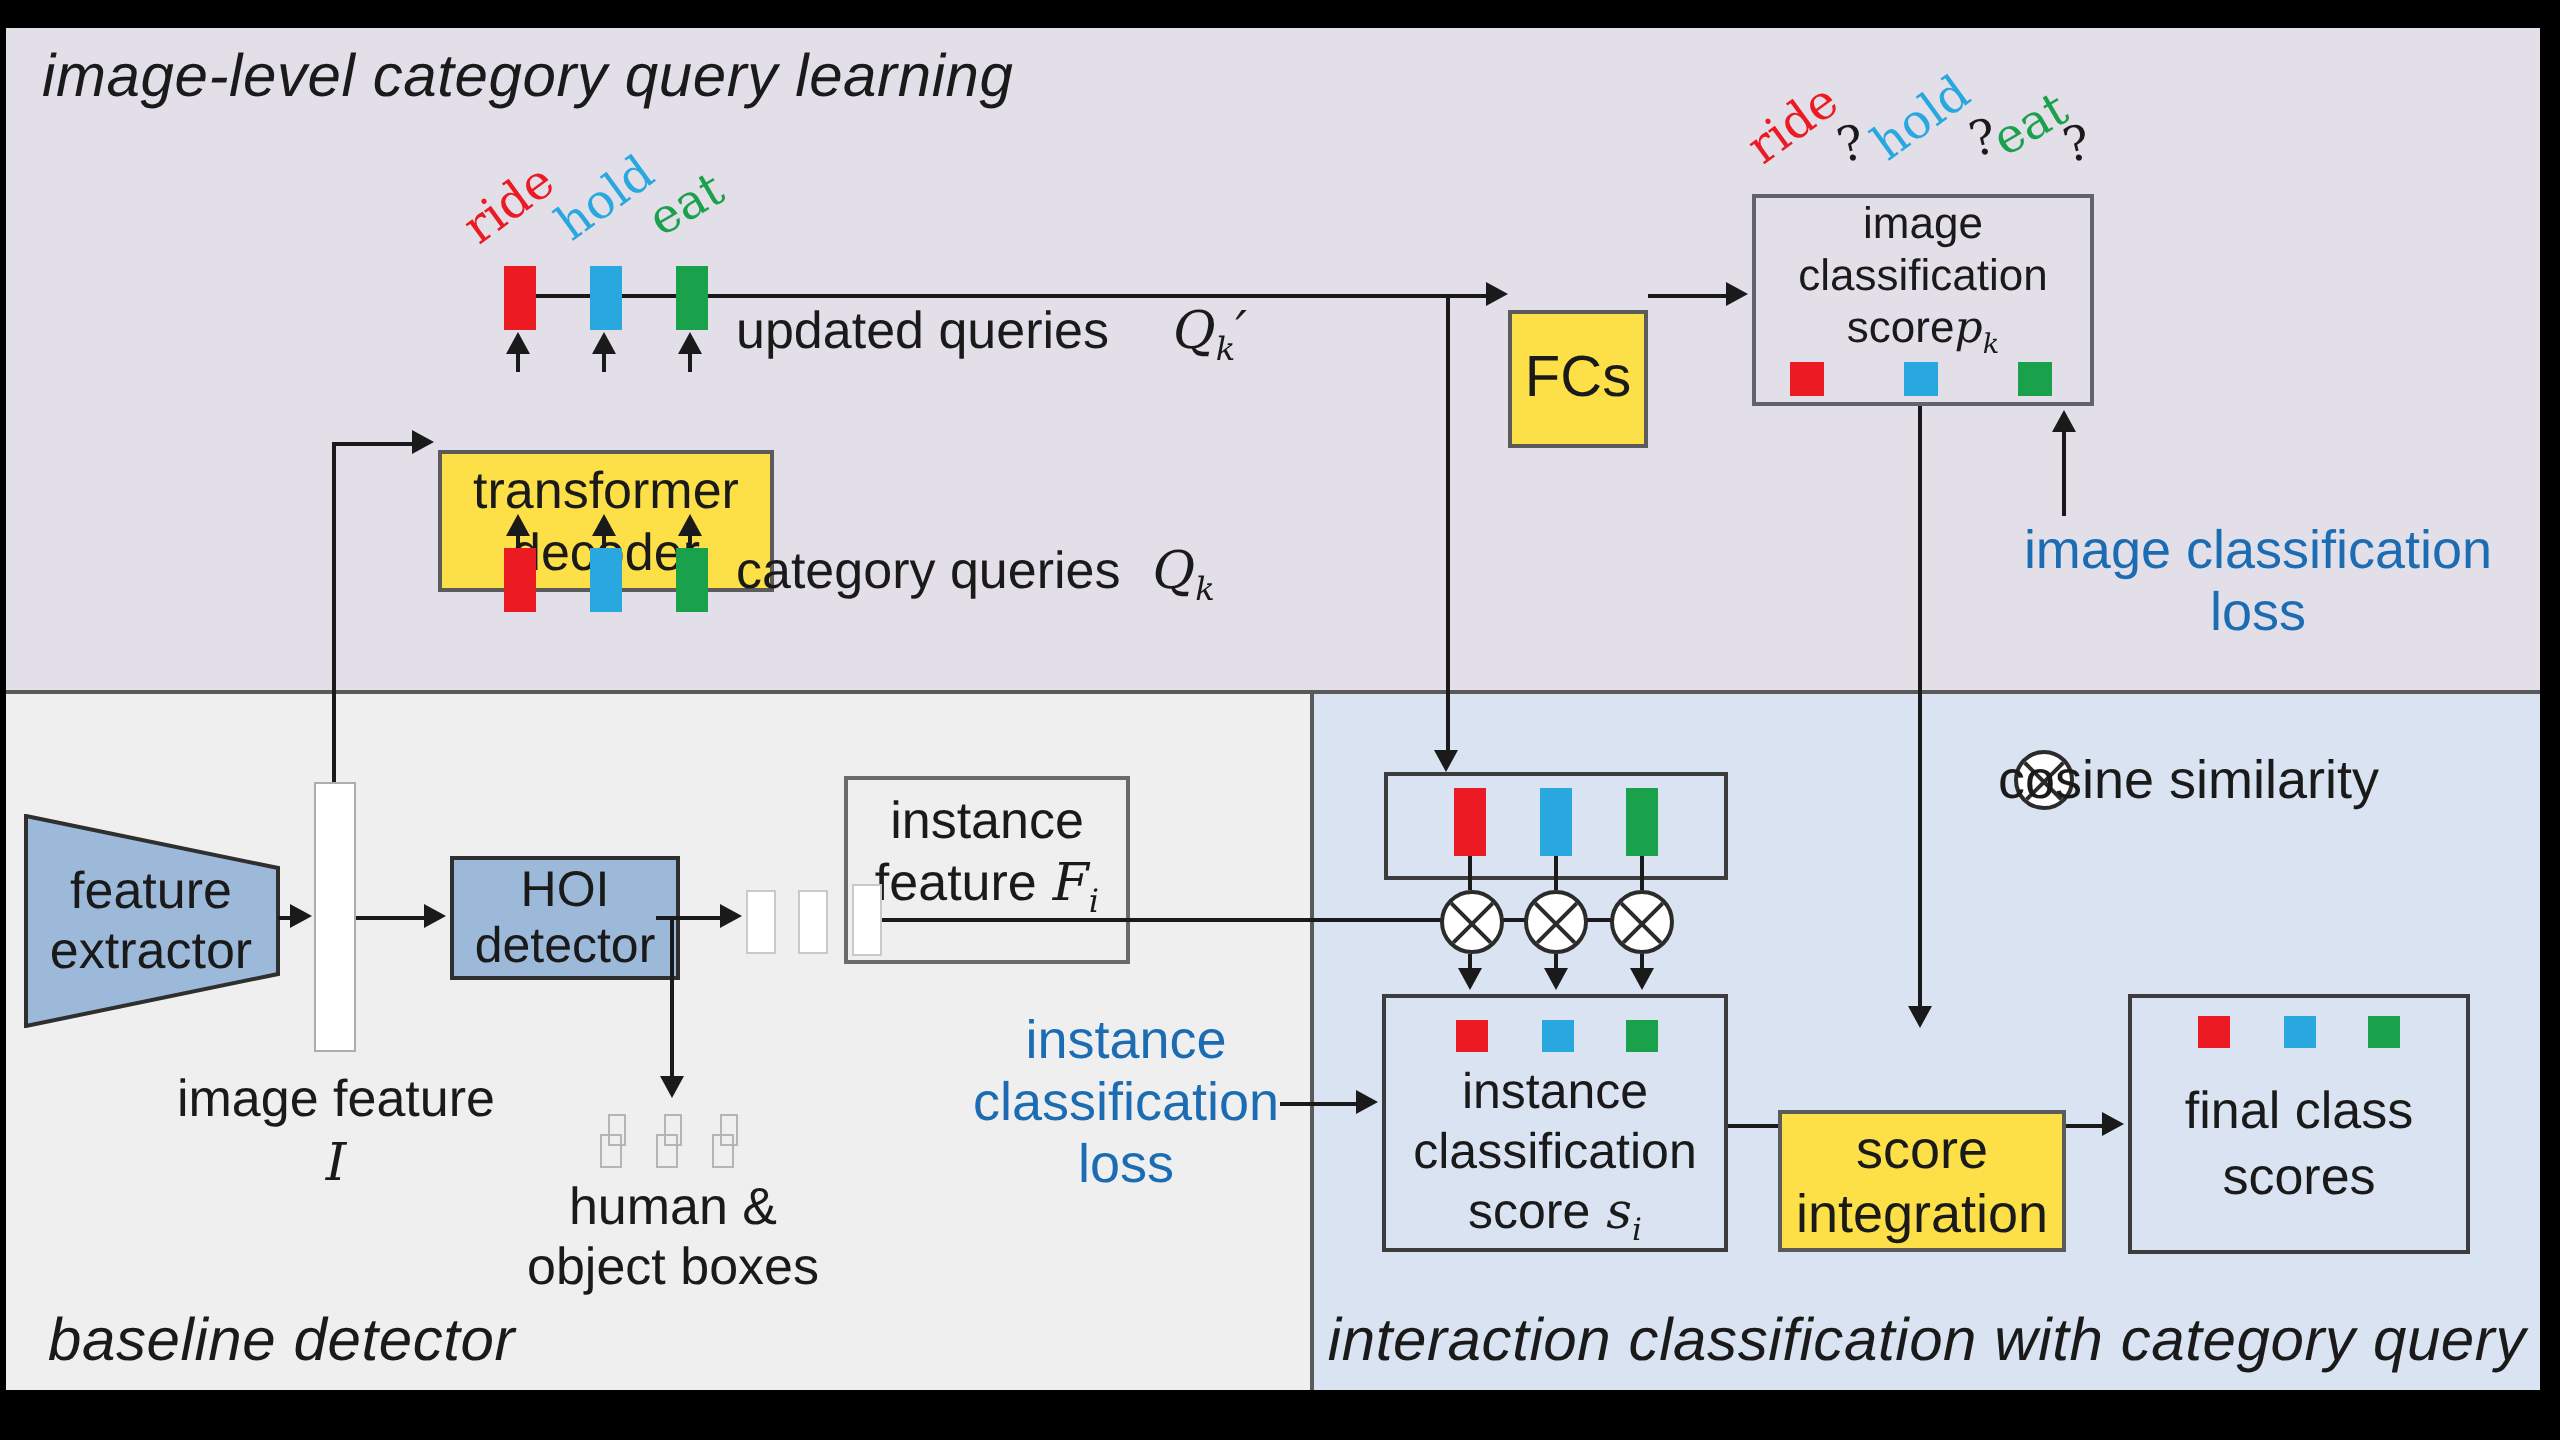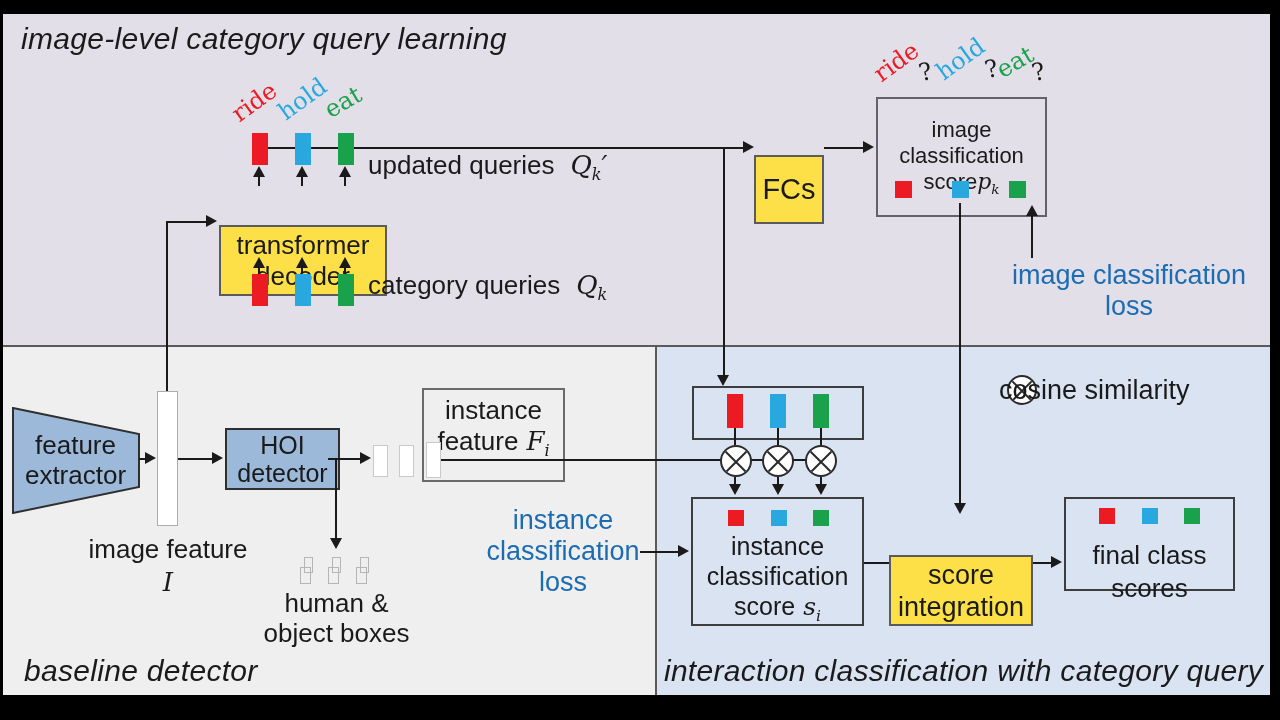--- a/index.html
+++ b/index.html
@@ -70,21 +70,21 @@
   <div class="ah r" style="left:743px;top:141px;"></div>
   <div class="line" style="left:723px;top:147px;width:2px;height:229px;"></div>
   <div class="ah d" style="left:717px;top:375px;"></div>
 
   <div class="bar" style="left: 252px; top: 133px; width: 16px; height: 32px; background-color: rgb(236, 27, 35);"></div>
   <div class="bar" style="left: 295px; top: 133px; width: 16px; height: 32px; background-color: rgb(41, 168, 224);"></div>
   <div class="bar" style="left: 338px; top: 133px; width: 16px; height: 32px; background-color: rgb(26, 161, 75);"></div>
 
   <div class="t lbl-row" style="left:368px;top:150px;font-size:26px;">
     <span>updated queries</span>
-    <span class="math" style="margin-left:16px;"><span>Q</span><sub>k</sub><span>′</span></span>
+    <span class="math" style="margin-left:32px;"><span>Q</span><sub>k</sub><span>′</span></span>
   </div>
 
   <div class="ah u" style="left:253px;top:166px;"></div>
   <div class="line" style="left:258px;top:175px;width:2px;height:11px;"></div>
   <div class="ah u" style="left:296px;top:166px;"></div>
   <div class="line" style="left:301px;top:175px;width:2px;height:11px;"></div>
   <div class="ah u" style="left:339px;top:166px;"></div>
   <div class="line" style="left:344px;top:175px;width:2px;height:11px;"></div>
 
   <div class="box orange" style="left:219px;top:186px;width:168px;height:71px;font-size:26px;line-height:31px;">
@@ -124,21 +124,21 @@
   </div>
   <div class="rotlab" style="left:934px;top:45px;">
     <span class="rotword" style="color: rgb(41, 168, 224);">hold</span>
     <span class="qmark">?</span>
   </div>
   <div class="rotlab" style="left:996px;top:48px;">
     <span class="rotword" style="transform: rotate(-30deg); color: rgb(26, 161, 75);">eat</span>
     <span class="qmark">?</span>
   </div>
 
-  <div class="box lavbox" style="left:876px;top:97px;width:171px;height:120px;justify-content:flex-start;padding-top:18px;font-size:22px;line-height:26px;">
+  <div class="box lavbox" style="left:876px;top:97px;width:171px;height:106px;justify-content:flex-start;padding-top:0;font-size:22px;line-height:26px;">
     <span>image</span>
     <span>classification</span>
     <span class="lbl-row">
       <span>score</span>
       <span class="math" style="margin-left:0;"><span>p</span><sub>k</sub></span>
     </span>
   </div>
   <div class="sq" style="left: 895px; top: 181px; width: 17px; height: 17px; background-color: rgb(236, 27, 35);"></div>
   <div class="sq" style="left: 952px; top: 181px; width: 17px; height: 17px; background-color: rgb(41, 168, 224);"></div>
   <div class="sq" style="left: 1009px; top: 181px; width: 17px; height: 17px; background-color: rgb(26, 161, 75);"></div>
@@ -257,21 +257,21 @@
   <div class="line" style="left:864px;top:562px;width:25px;height:2px;"></div>
 
   <div class="box orange" style="left:889px;top:516px;width:144px;height:71px;font-size:27px;line-height:32px;">
     <span>score</span>
     <span>integration</span>
   </div>
 
   <div class="line" style="left:1033px;top:562px;width:21px;height:2px;"></div>
   <div class="ah r" style="left:1051px;top:556px;"></div>
 
-  <div class="box bluebox" style="left:1064px;top:497px;width:171px;height:94px;justify-content:flex-start;padding-top:40px;font-size:26px;line-height:33px;">
+  <div class="box bluebox" style="left:1064px;top:497px;width:171px;height:130px;justify-content:flex-start;padding-top:40px;font-size:26px;line-height:33px;">
     <span>final class</span>
     <span>scores</span>
   </div>
   <div class="sq" style="left: 1099px; top: 508px; width: 16px; height: 16px; background-color: rgb(236, 27, 35);"></div>
   <div class="sq" style="left: 1142px; top: 508px; width: 16px; height: 16px; background-color: rgb(41, 168, 224);"></div>
   <div class="sq" style="left: 1184px; top: 508px; width: 16px; height: 16px; background-color: rgb(26, 161, 75);"></div>
 
   <div class="circ" style="left:1007px;top:375px;width:30px;height:30px;"></div>
   <div class="t" style="left:999px;top:375px;font-size:27px;">cosine similarity</div>
 

